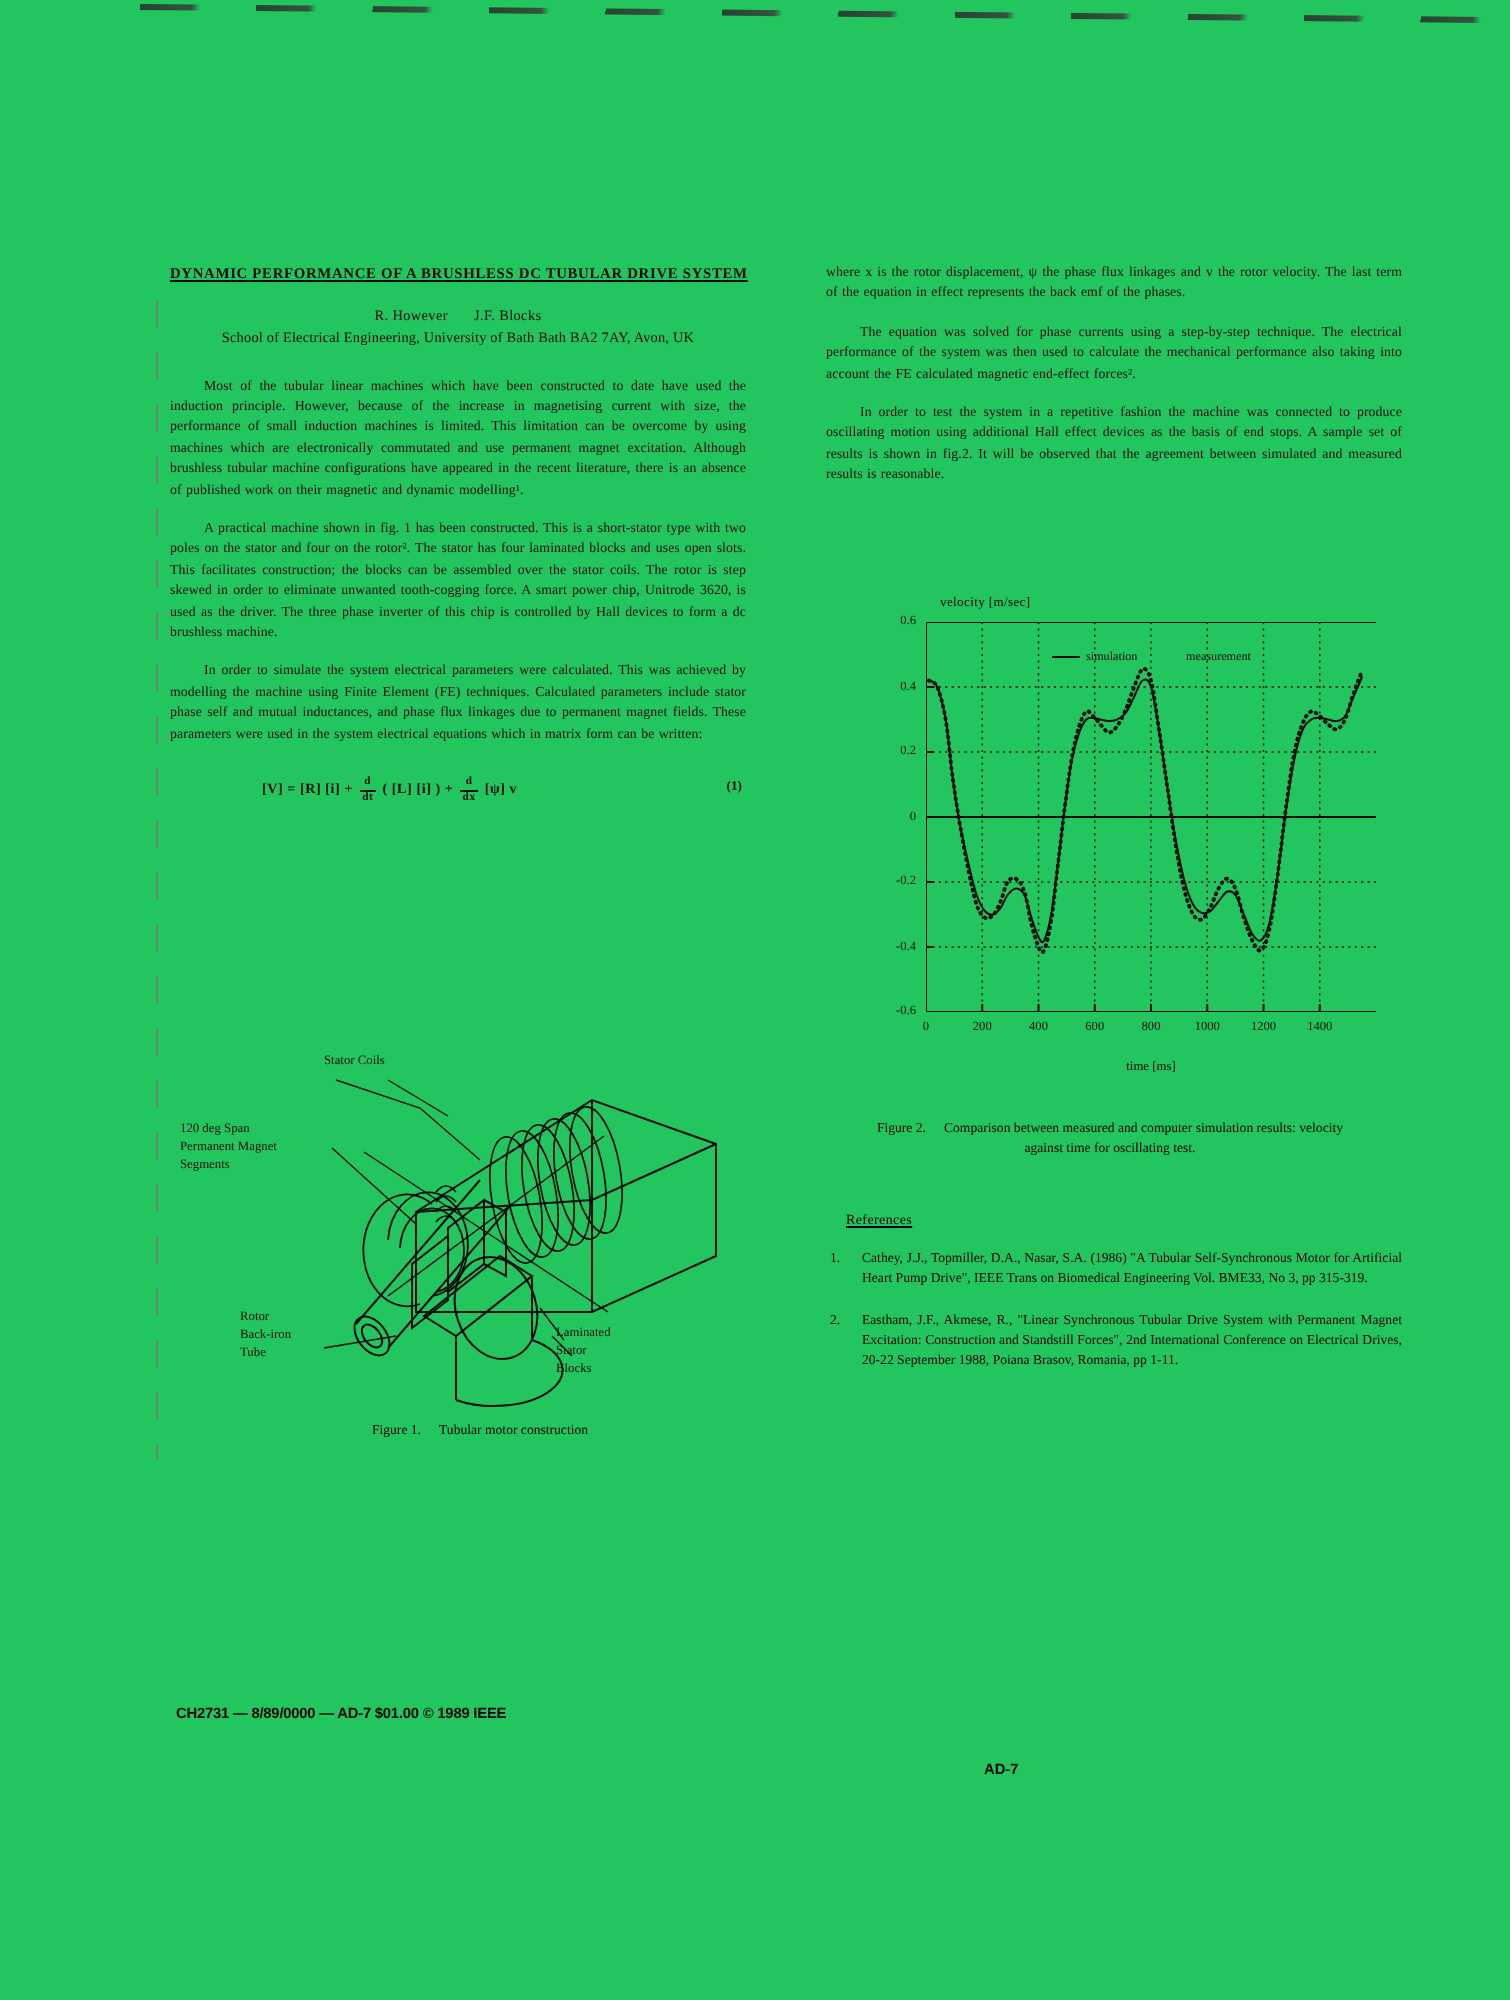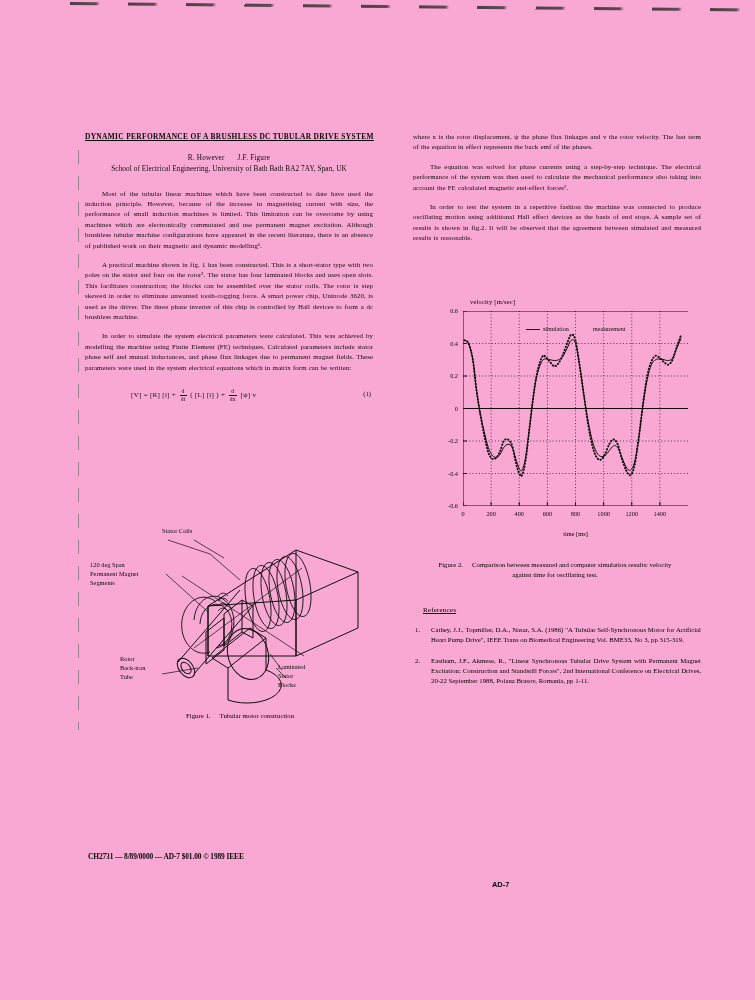--- a/index.html
+++ b/index.html
@@ -7,21 +7,21 @@
     padding: 0;
     background: #8a8a8a;
   }
   body {
     font-family: "Liberation Serif", serif;
   }
   #page {
     position: relative;
     width: 755px;
     height: 1000px;
-    background: #f9a8d4;
+    background: #22c55e;
     overflow: hidden;
   }
   
   .scan-edge {
     position: absolute;
     top: 2px; left: 70px; right: 0; height: 3px;
     background: repeating-linear-gradient(
       95deg,
       #2a2a2a 0px, #3c3c3c 26px,
       rgba(255,255,255,0) 30px, rgba(255,255,255,0) 58px);
@@ -85,20 +85,21 @@
     word-spacing: .4px;
   }
   p.body.noindent { text-indent: 0; }
 
   
   .equation {
     position: relative;
     font-size: 7px;
     margin: 13px 0 14px 0;
     height: 22px;
+    font-weight: bold;
   }
   .eqbody {
     position: absolute;
     left: 46px; top: 2px;
     font-family: "Liberation Serif", serif;
     letter-spacing: .3px;
     white-space: nowrap;
   }
   .eqnum { position: absolute; right: 2px; top: 4px; font-size: 6.6px; }
   .frac {
@@ -217,21 +218,21 @@
     padding-left: 18px;
     margin-bottom: 11px;
   }
   .ref .num { position: absolute; left: 2px; top: 0; }
 
   
   .footer-left {
     position: absolute;
     left: 88px; top: 852px;
     font-size: 7.4px;
-    font-family: Liberation Serif, serif;
+    font-family: Liberation Sans, sans-serif;
     font-weight: 700;
     letter-spacing: -.1px;
     color: #0a0a0a;
   }
   .footer-right {
     position: absolute;
     left: 492px; top: 880px;
     font-size: 7.4px;
     font-family: "Liberation Sans", sans-serif;
     font-weight: 700;
@@ -245,24 +246,24 @@
   <div class="sheet">
 
     <div class="scan-edge"></div>
     <div class="scan-vline"></div>
 
     <div class="col col-left">
 
       <h1 class="doc-title">DYNAMIC PERFORMANCE OF A BRUSHLESS DC TUBULAR DRIVE SYSTEM</h1>
 
       <div class="authors">
-        <span>R. However</span><span class="sep"></span><span>J.F. Figure</span>
-      </div>
-
-      <div class="affil">School of Electrical Engineering, University of Bath Bath BA2 7AY, Span, UK</div>
+        <span>R. However</span><span class="sep"></span><span>J.F. Blocks</span>
+      </div>
+
+      <div class="affil">School of Electrical Engineering, University of Bath Bath BA2 7AY, Avon, UK</div>
 
       <p class="body">Most of the tubular linear machines which have been constructed to date have used the induction principle. However, because of the increase in magnetising current with size, the performance of small induction machines is limited. This limitation can be overcome by using machines which are electronically commutated and use permanent magnet excitation. Although brushless tubular machine configurations have appeared in the recent literature, there is an absence of published work on their magnetic and dynamic modelling¹.</p>
       <p class="body">A practical machine shown in fig. 1 has been constructed. This is a short-stator type with two poles on the stator and four on the rotor². The stator has four laminated blocks and uses open slots. This facilitates construction; the blocks can be assembled over the stator coils. The rotor is step skewed in order to eliminate unwanted tooth-cogging force. A smart power chip, Unitrode 3620, is used as the driver. The three phase inverter of this chip is controlled by Hall devices to form a dc brushless machine.</p>
       <p class="body">In order to simulate the system electrical parameters were calculated. This was achieved by modelling the machine using Finite Element (FE) techniques. Calculated parameters include stator phase self and mutual inductances, and phase flux linkages due to permanent magnet fields. These parameters were used in the system electrical equations which in matrix form can be written:</p>
 
       <div class="equation">
         <div class="eqbody">
           <span>[V]  =  [R] [i]  +</span>
           <span class="frac">
             <span class="num">d</span>

